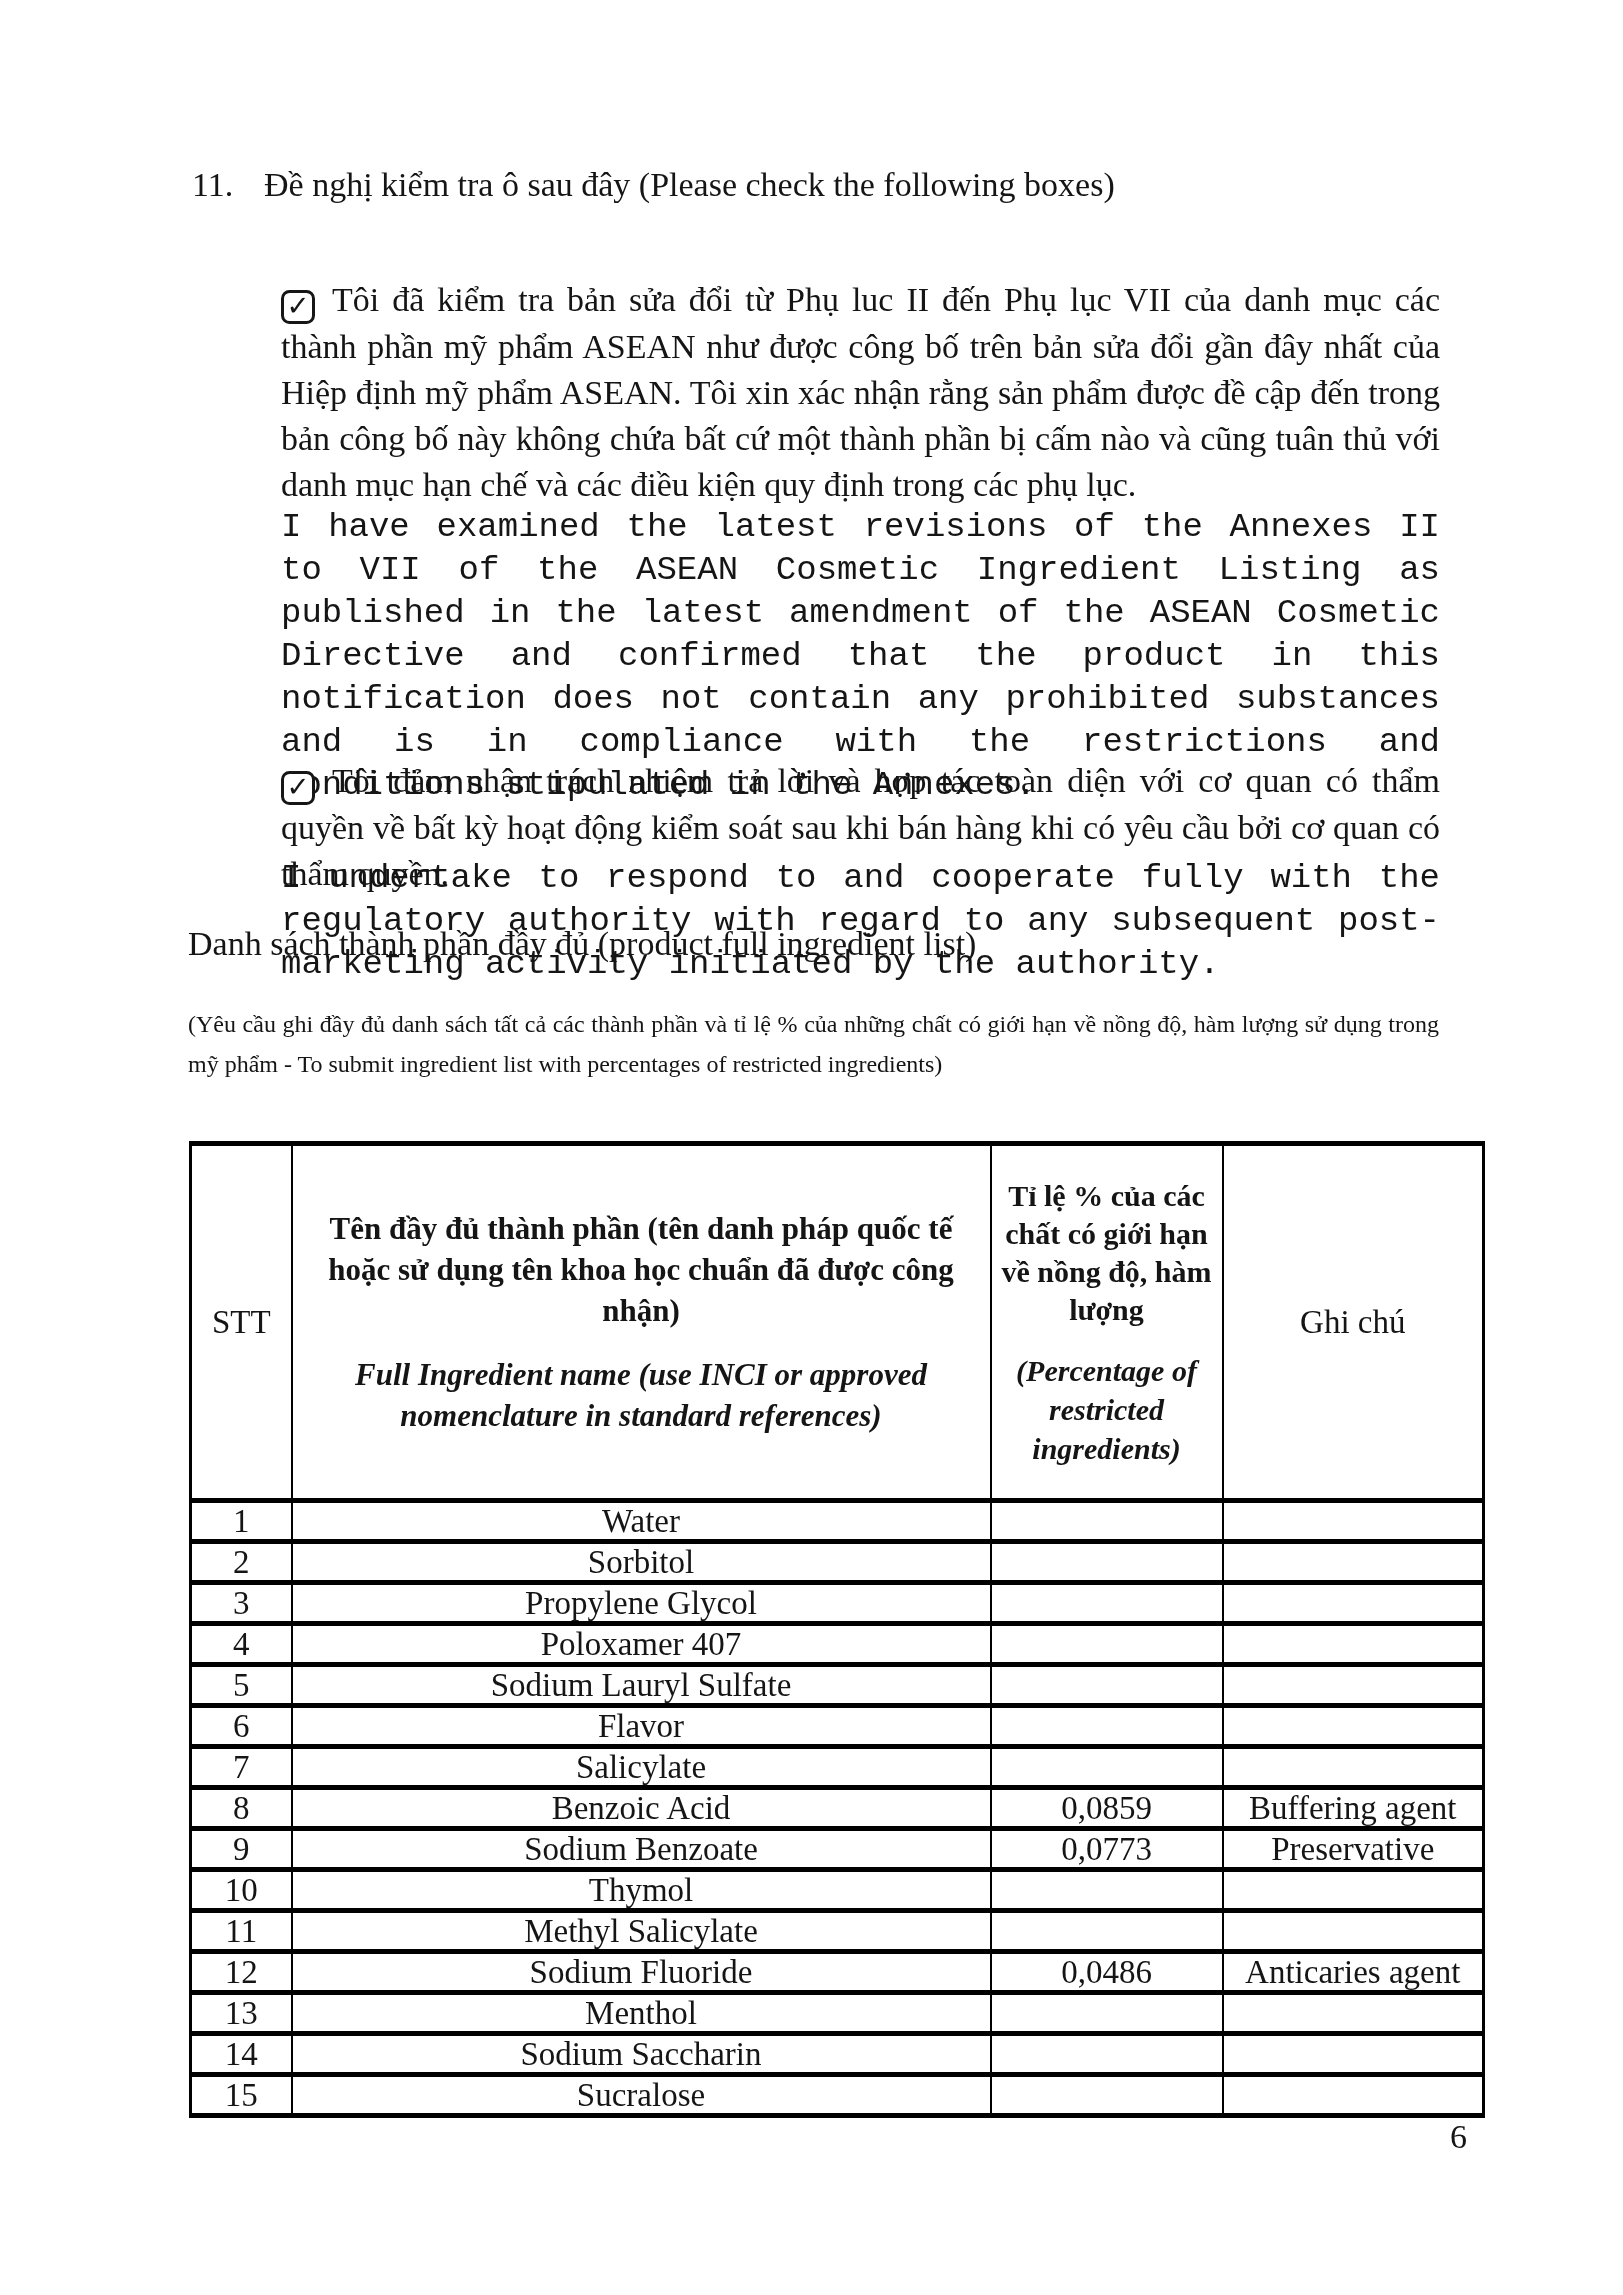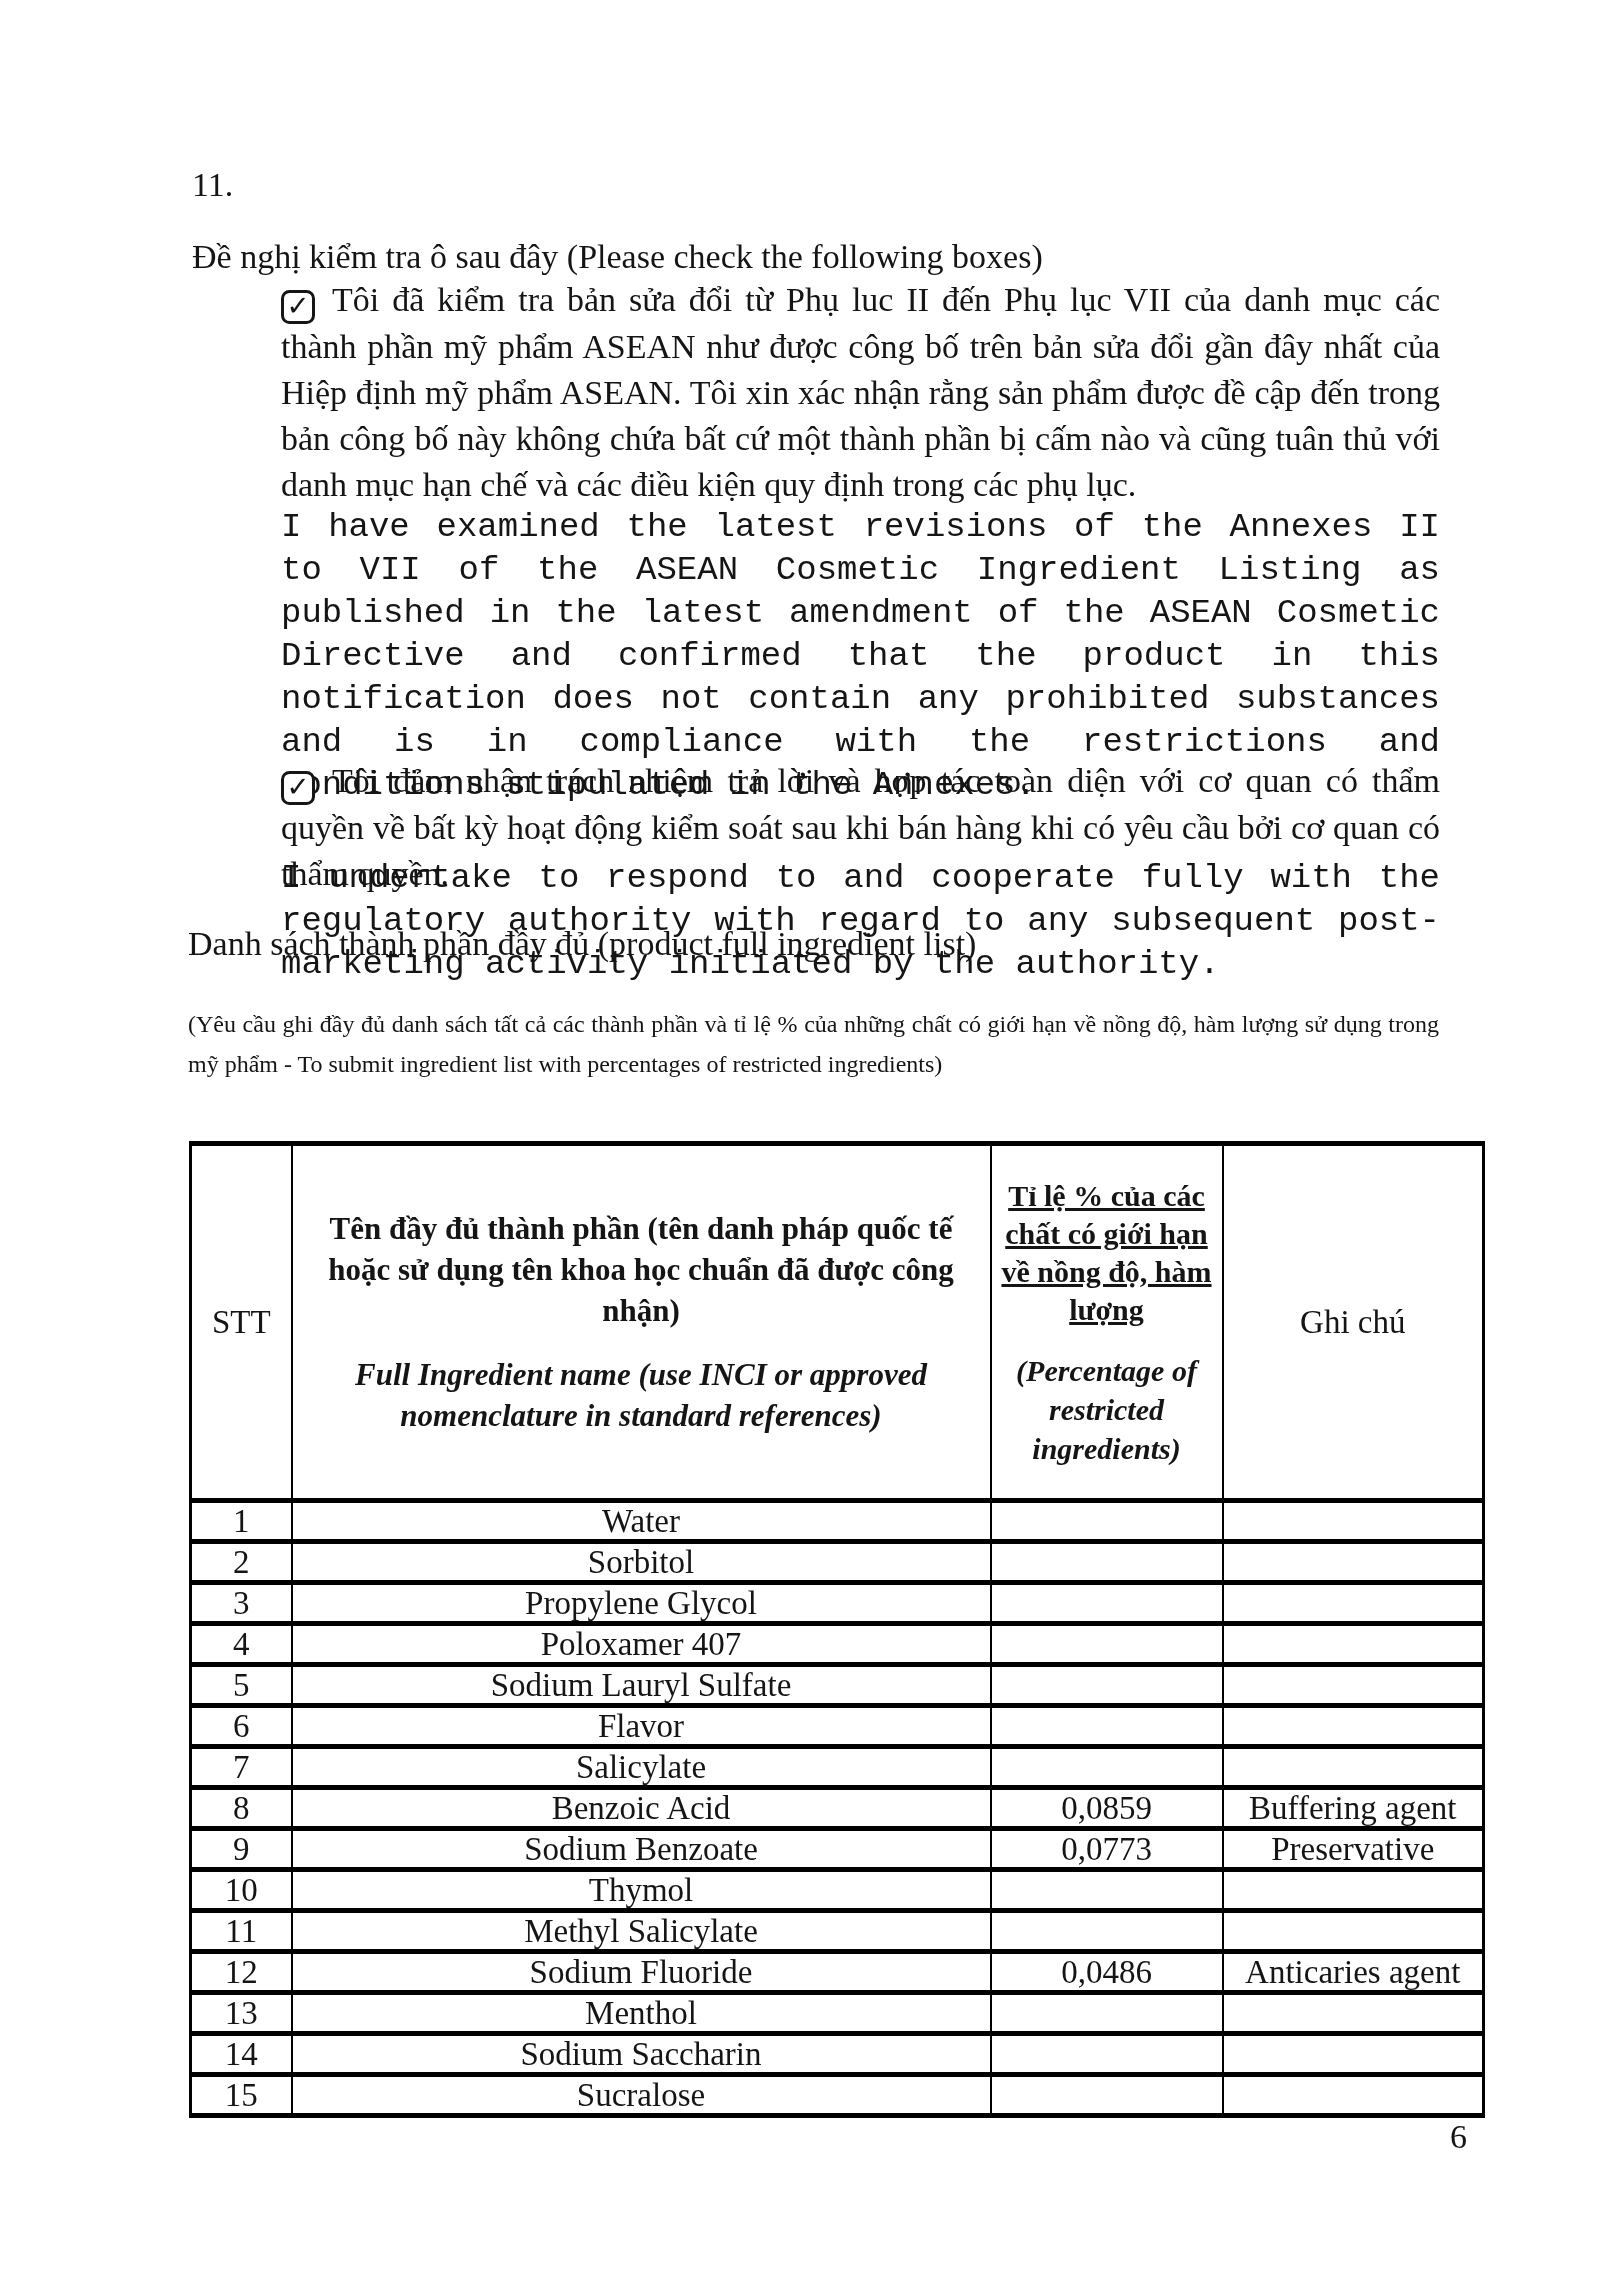--- a/index.html
+++ b/index.html
@@ -18,21 +18,20 @@
   }
 
   
   .h11 {
     position: absolute;
     left: 192px;
     top: 165px;
     display: flex;
     font-size: 34px;
     line-height: 39px;
-    flex-direction: column;
   }
   .h11 .num { width: 72px; flex: 0 0 72px; }
 
   
   .par {
     position: absolute;
     left: 281px;
     width: 1159px;
     text-align: justify;
     font-size: 34px;
@@ -119,21 +118,21 @@
     font-size: 31px;
     line-height: 41px;
   }
   th .hd-en {
     font-weight: bold;
     font-style: italic;
     font-size: 31px;
     line-height: 41px;
     margin-top: 23.6px;
   }
-  th.pct .hd-vi { font-size: 30px; line-height: 38px; text-decoration: underline; }
+  th.pct .hd-vi { font-size: 30px; line-height: 38px; }
   th.pct .hd-en { font-size: 30px; line-height: 39px; margin-top: 22px; }
   th.stt, th.ghichu { font-size: 33px; font-weight: normal; }
 
   table.ing td {
     font-size: 33px;
     line-height: 35px;
   }
 
   
   .pagenum {

